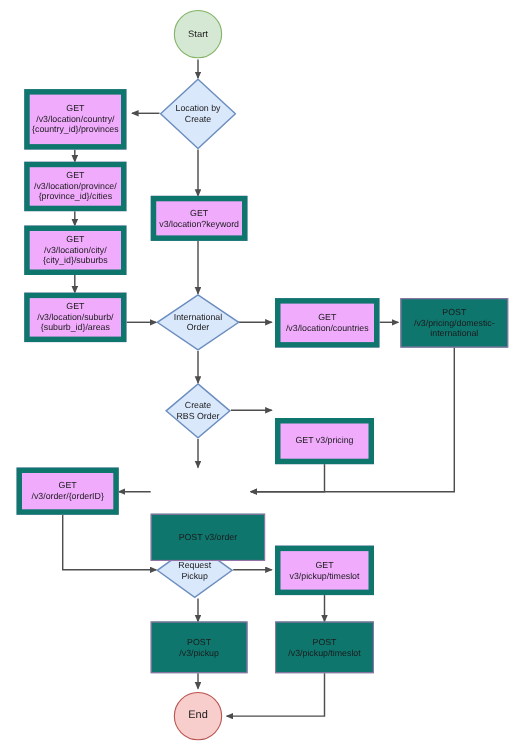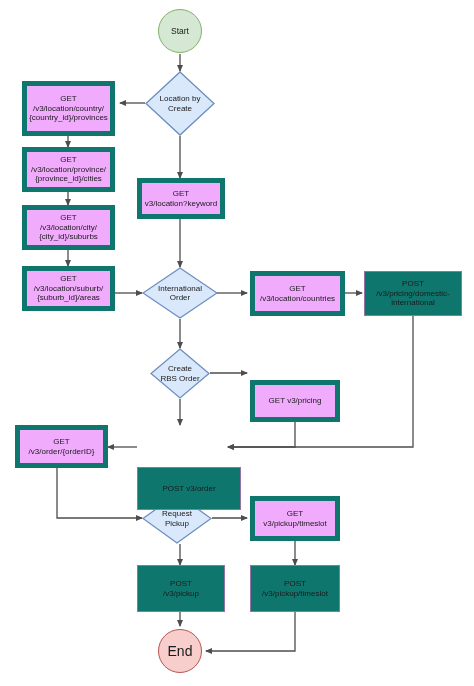--- a/index.html
+++ b/index.html
@@ -26,21 +26,21 @@
   }
   .node .lbl{
     display:block;
     width:100%;
     white-space:pre-line;
     padding:0 1px;
   }
   
   .term{border-radius:50%;}
   .term-start{background:#d5e8d4;border:1px solid #82b366;font-size:8.5px;}
-  .term-end{background:#f8cecc;border:1px solid #b85450;font-size:14px;}
+  .term-end{background:#f8cecc;border:1px solid #b85450;font-size:10px;}
   
   .proc{font-size:8px;}
   .proc-yellow{background:#f0abfc;border:5px solid #0f766e;}
   .proc-purple{background:#0f766e;border:1px solid #9673a6;}
   
   .decision{
     background:transparent;
     border:none;
     font-size:8px;
   }

